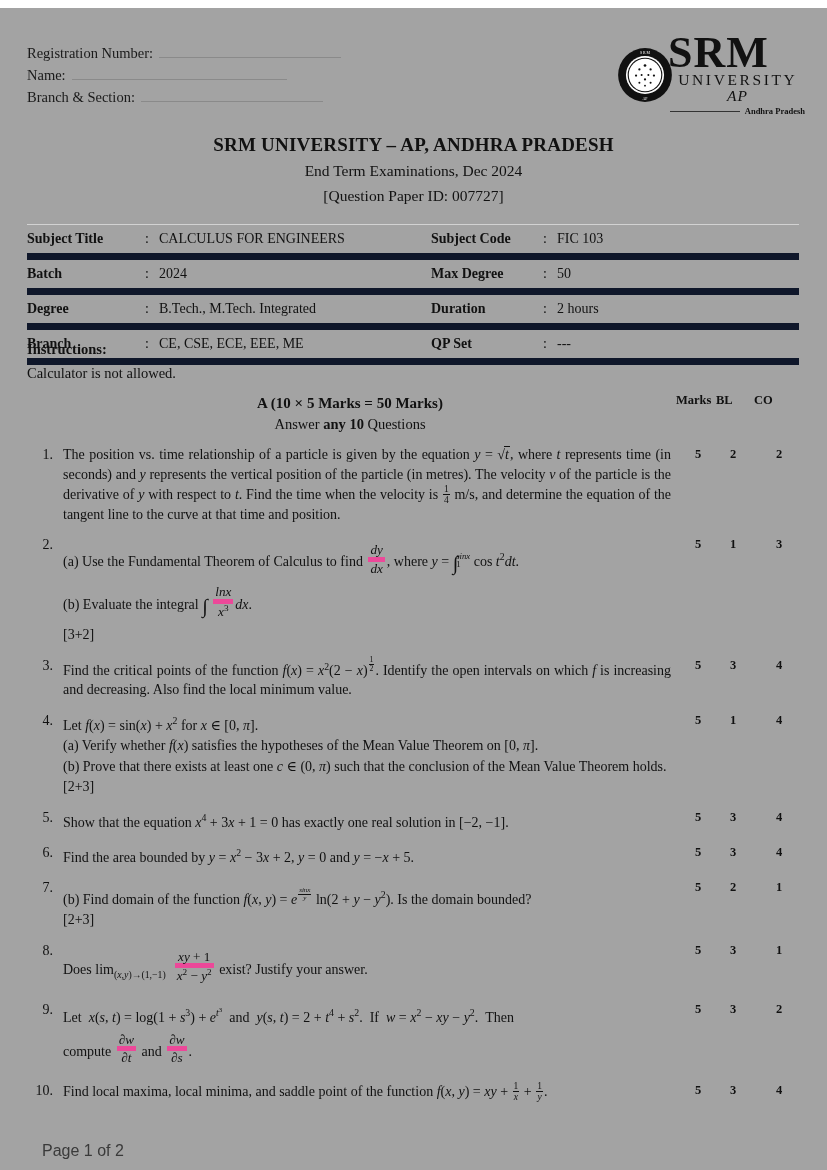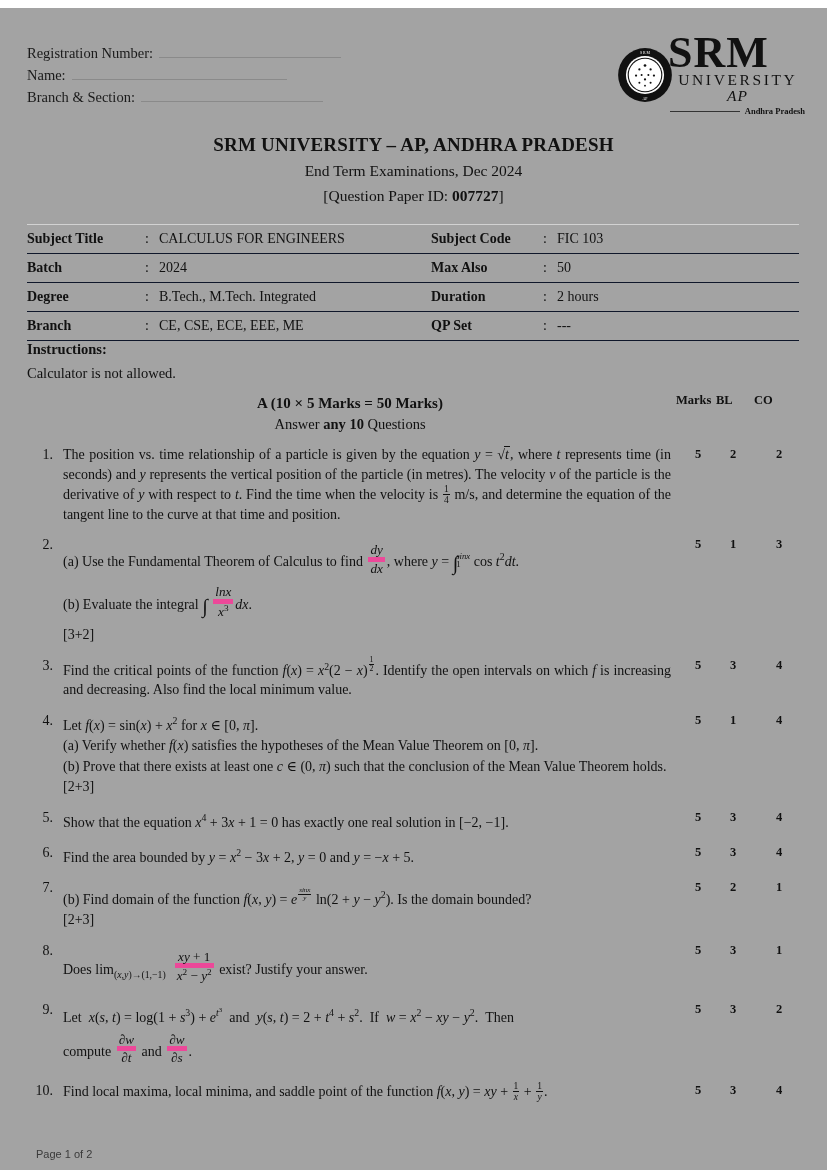--- a/index.html
+++ b/index.html
@@ -123,32 +123,32 @@
   .head-exam {
     font-size: 15.5px;
     line-height: 24px;
     margin-top: 1px;
   }
   .head-qpid {
     font-size: 15.5px;
     line-height: 24px;
     margin-top: 1px;
   }
-  .head-qpid b { font-weight: bold; }
+  .head-qpid b { font-weight: normal; }
 
   
   .details {
     position: absolute;
     left: 27px;
     top: 216px;
     width: 772px;
     border-collapse: collapse;
     font-size: 14px;
   }
-  .details tr { border-bottom: 1px solid #0f172a; }
+  .details tr { border-bottom: 7px solid #0f172a; }
   .details tr:first-child { border-top: 1px solid #d2d2d2; }
   .details td {
     padding: 5px 0 5px 0;
     vertical-align: baseline;
     line-height: 18px;
   }
   .dt-key { font-weight: bold; width: 118px; }
   .dt-colon { width: 14px; text-align: left; }
   .dt-val { width: 272px; }
   .dt-key2 { font-weight: bold; width: 112px; padding-left: 10px; }
@@ -287,24 +287,24 @@
   .intlim .lo { display: block; }
   .sqrt-bar {
     border-top: 1px solid #111;
     padding: 0 1px 0 1px;
     margin-left: -1px;
   }
 
   
   .footer {
     position: absolute;
-    left: 36px;
+    left: 42px;
     bottom: 18px;
     font-family: "Liberation Sans", "DejaVu Sans", sans-serif;
-    font-size: 11px;
+    font-size: 16px;
     color: #3a3a3a;
   }
 </style>
 </head>
 <body>
 
 <div class="page">
 
   <div class="fields">
     <div class="field-row">
@@ -370,21 +370,21 @@
       <td class="dt-colon">:</td>
       <td class="dt-val">CALCULUS FOR ENGINEERS</td>
       <td class="dt-key2">Subject Code</td>
       <td class="dt-colon2">:</td>
       <td class="dt-val2">FIC 103</td>
     </tr>
     <tr>
       <td class="dt-key">Batch</td>
       <td class="dt-colon">:</td>
       <td class="dt-val">2024</td>
-      <td class="dt-key2">Max Also</td>
+      <td class="dt-key2">Max Degree</td>
       <td class="dt-colon2">:</td>
       <td class="dt-val2">50</td>
     </tr>
     <tr>
       <td class="dt-key">Degree</td>
       <td class="dt-colon">:</td>
       <td class="dt-val">B.Tech., M.Tech. Integrated</td>
       <td class="dt-key2">Duration</td>
       <td class="dt-colon2">:</td>
       <td class="dt-val2">2 hours</td>

